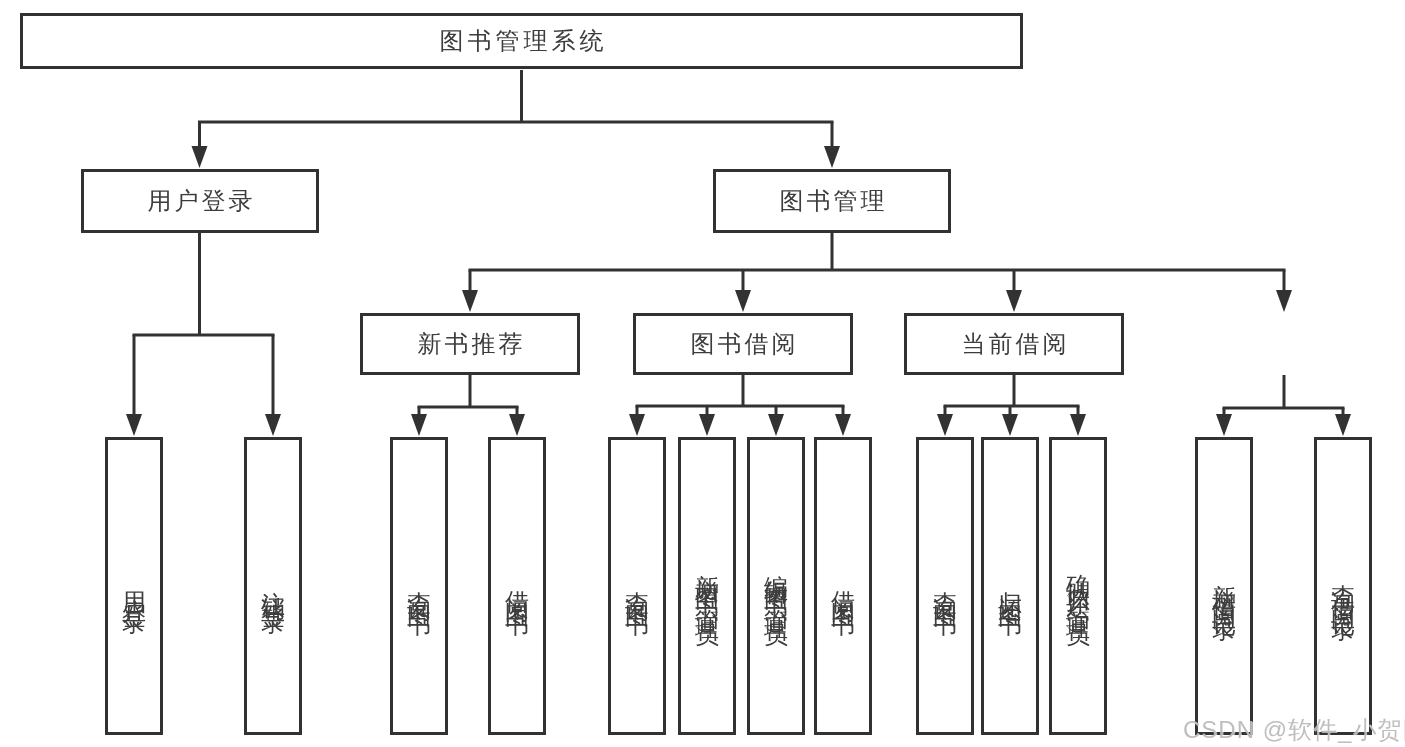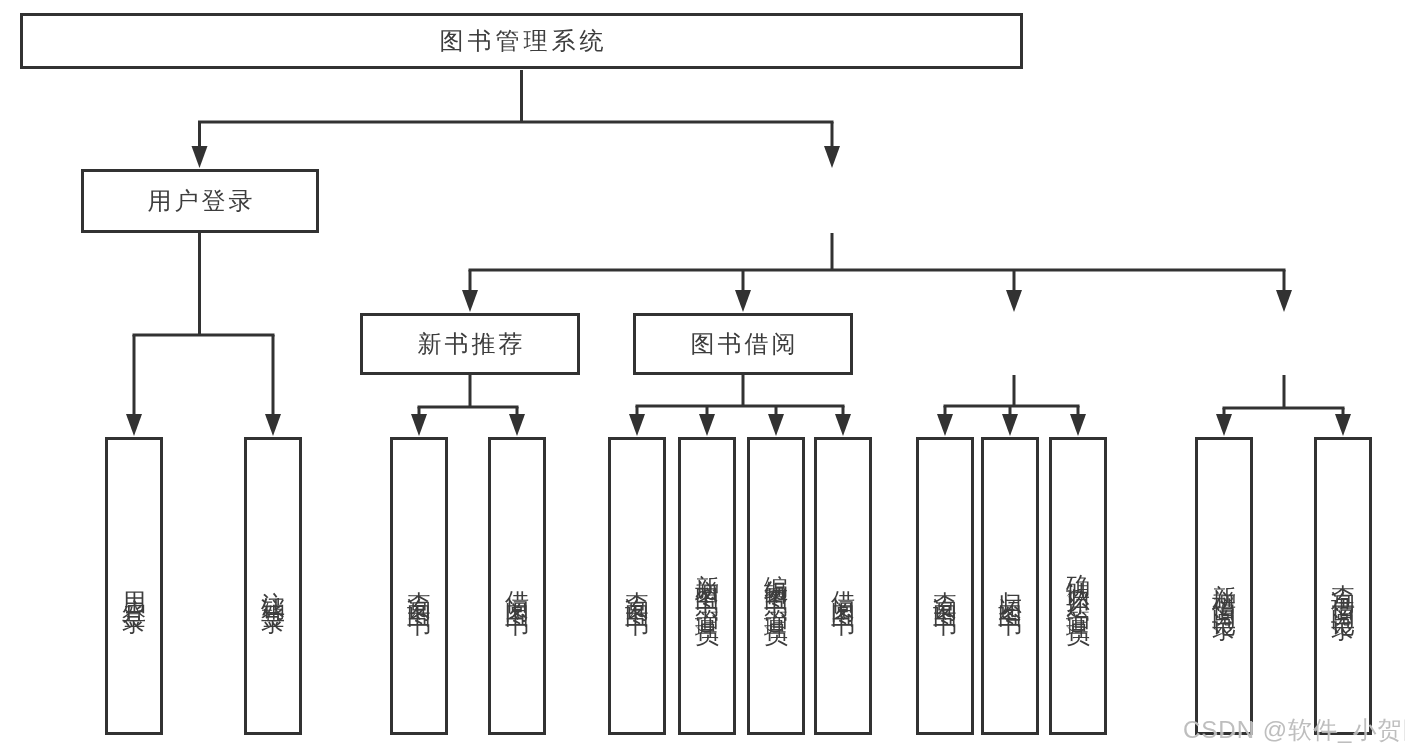--- a/index.html
+++ b/index.html
@@ -157,27 +157,33 @@
     </g>
   </svg>
 
   <div class="hbox root-box">
     <span>图书管理系统</span>
   </div>
 
   <div class="hbox lvl2 box-userlogin">
     <span>用户登录</span>
   </div>
+  <div class="hbox lvl2 box-bookmgmt">
+    <span>图书管理</span>
+  </div>
 
   <div class="hbox lvl3 box-borrow">
     <span>图书借阅</span>
   </div>
   <div class="hbox lvl3 box-newrec">
     <span>新书推荐</span>
   </div>
+  <div class="hbox lvl3 box-current">
+    <span>当前借阅</span>
+  </div>
 
   <div class="vbox leaf-login">
     <span class="vlabel">用户登录</span>
   </div>
   <div class="vbox leaf-logout">
     <span class="vlabel">注销登录</span>
   </div>
 
   <div class="vbox leaf-a1">
     <span class="vlabel">查询图书</span>

